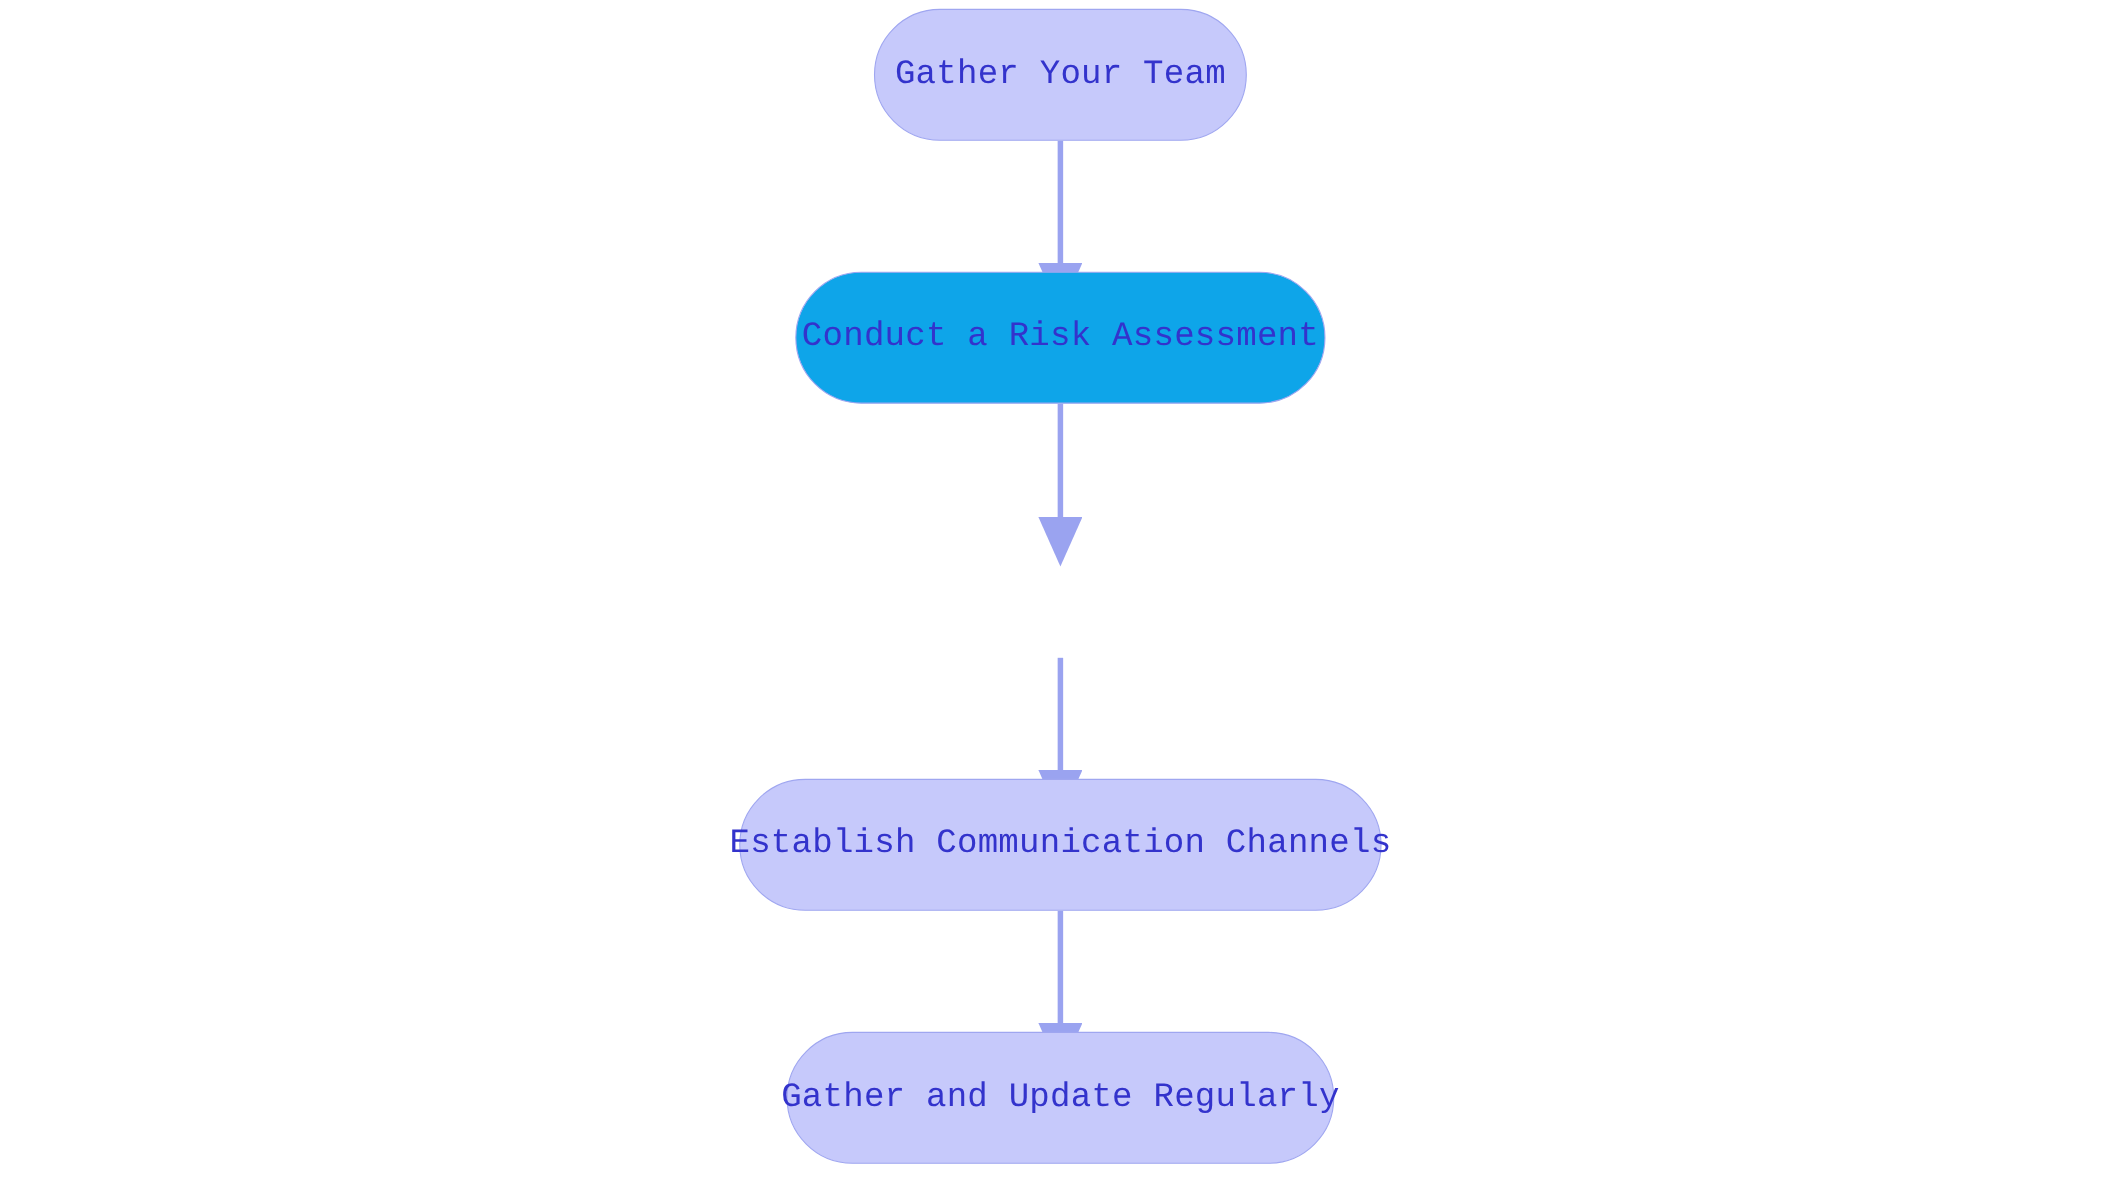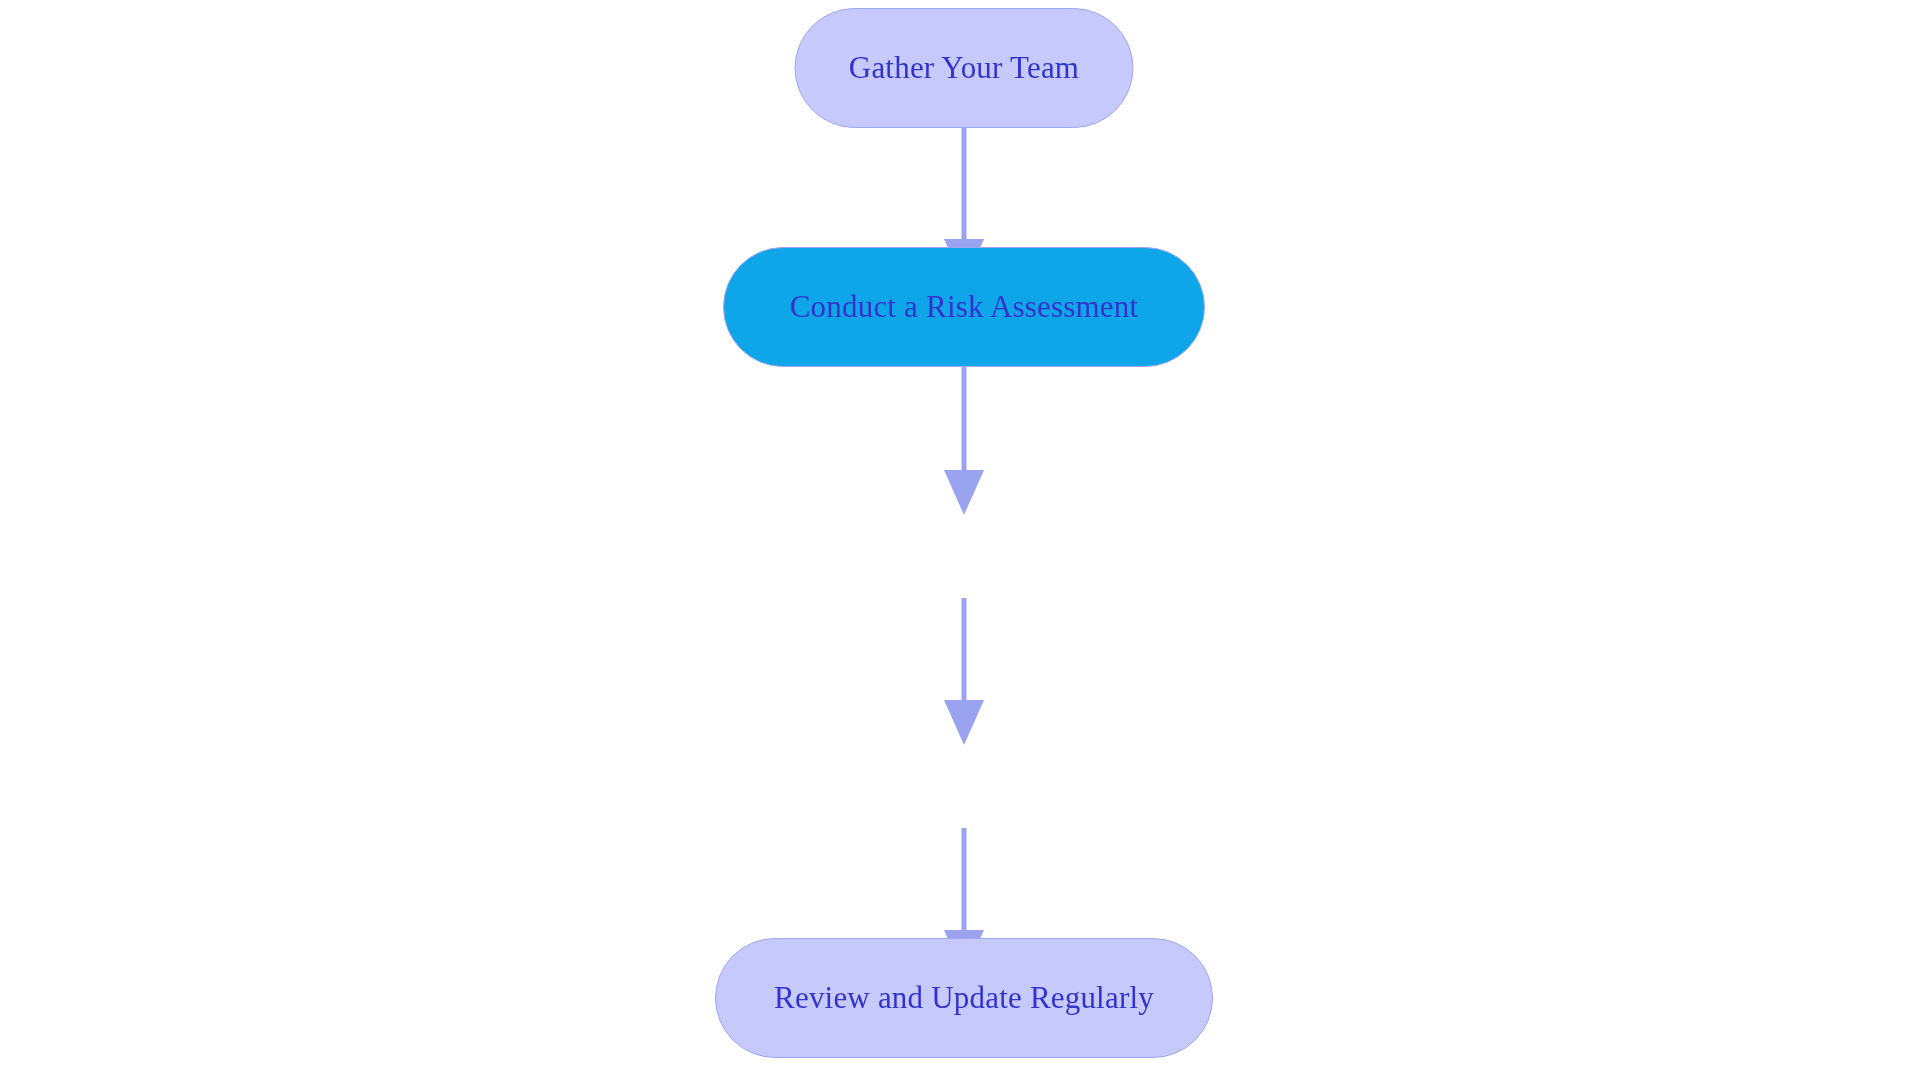--- a/index.html
+++ b/index.html
@@ -34,21 +34,21 @@
     display: flex;
     align-items: center;
     justify-content: center;
     background: #c6c9fb;
     border: 1.6px solid #9fa6f0;
     border-radius: 999px;
     transform: translateX(-50%);
   }
   .node-label {
     color: #3333cc;
-    font-family: Liberation Serif, serif;
+    font-family: Liberation Mono, monospace;
     font-size: 31px;
     font-weight: 400;
     letter-spacing: 0.2px;
     line-height: 1.15;
     white-space: nowrap;
     text-align: right;
     user-select: none;
   }
 </style>
 </head>
@@ -72,18 +72,21 @@
 
   <div class="node" style="left: 964px; top: 8px; width: 339px; height: 120px; background: rgb(198, 201, 251); border-color: rgb(159, 166, 240);">
     <span class="node-label" style="color: rgb(51, 51, 204);">Gather Your Team</span>
   </div>
 
   <div class="node" style="left: 964px; top: 247px; width: 482px; height: 120px; background: #0ea5e9; border-color: rgb(159, 166, 240);">
     <span class="node-label" style="color: rgb(51, 51, 204);">Conduct a Risk Assessment</span>
   </div>
 
 
+  <div class="node" style="left: 964px; top: 708px; width: 584px; height: 120px; background: rgb(198, 201, 251); border-color: rgb(159, 166, 240);">
+    <span class="node-label" style="color: rgb(51, 51, 204);">Establish Communication Channels</span>
+  </div>
 
   <div class="node" style="left: 964px; top: 938px; width: 498px; height: 120px; background: rgb(198, 201, 251); border-color: rgb(159, 166, 240);">
-    <span class="node-label" style="color: rgb(51, 51, 204);">Review and Update Regularly</span>
+    <span class="node-label" style="color: rgb(51, 51, 204);">Gather and Update Regularly</span>
   </div>
 
 </div>
 
 </body></html>

